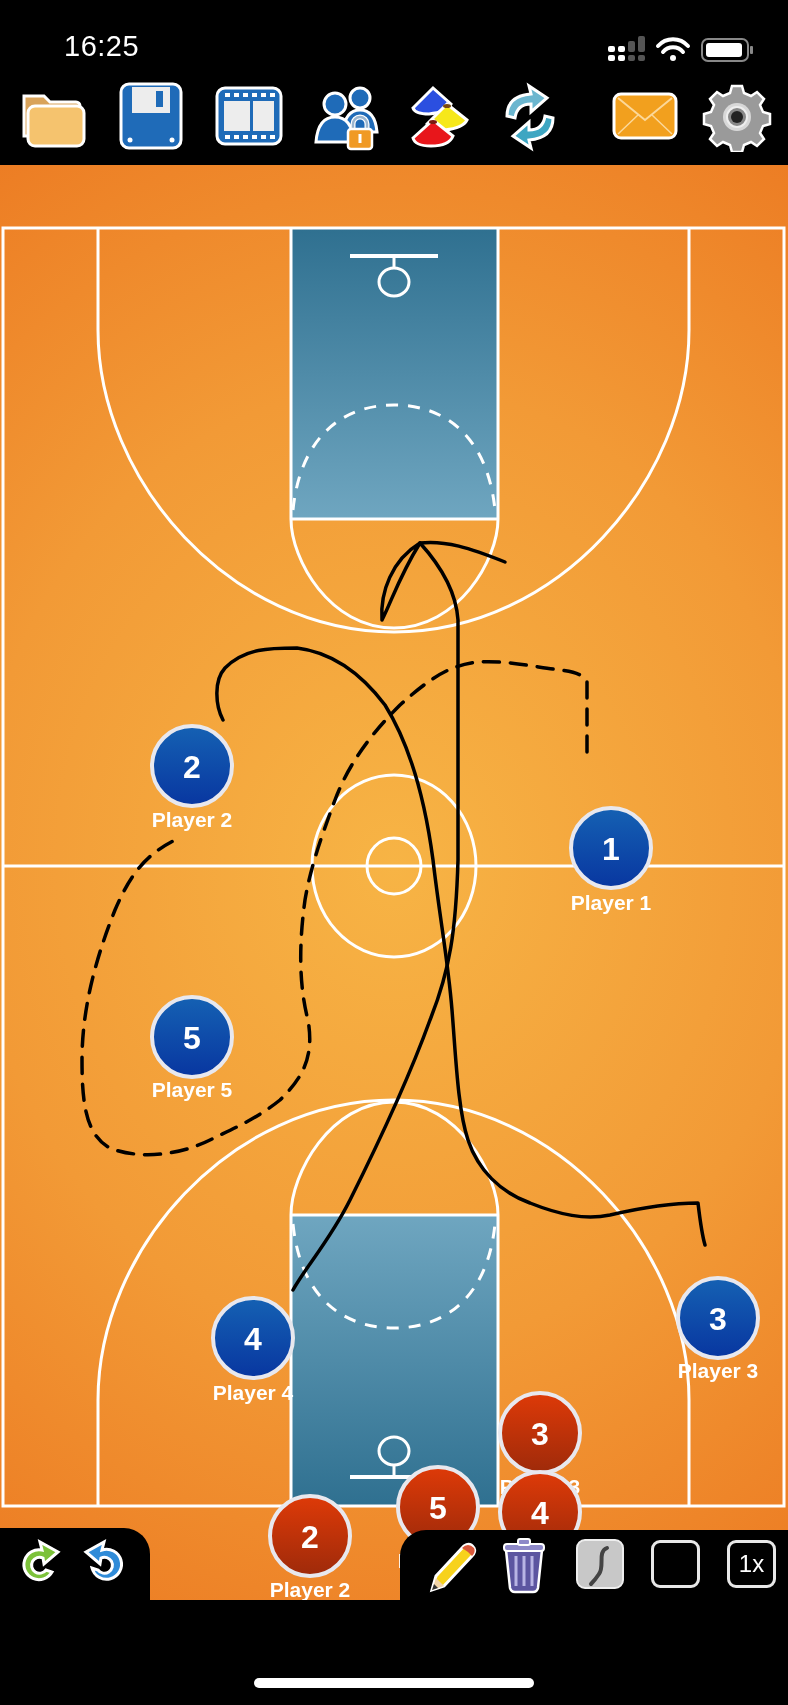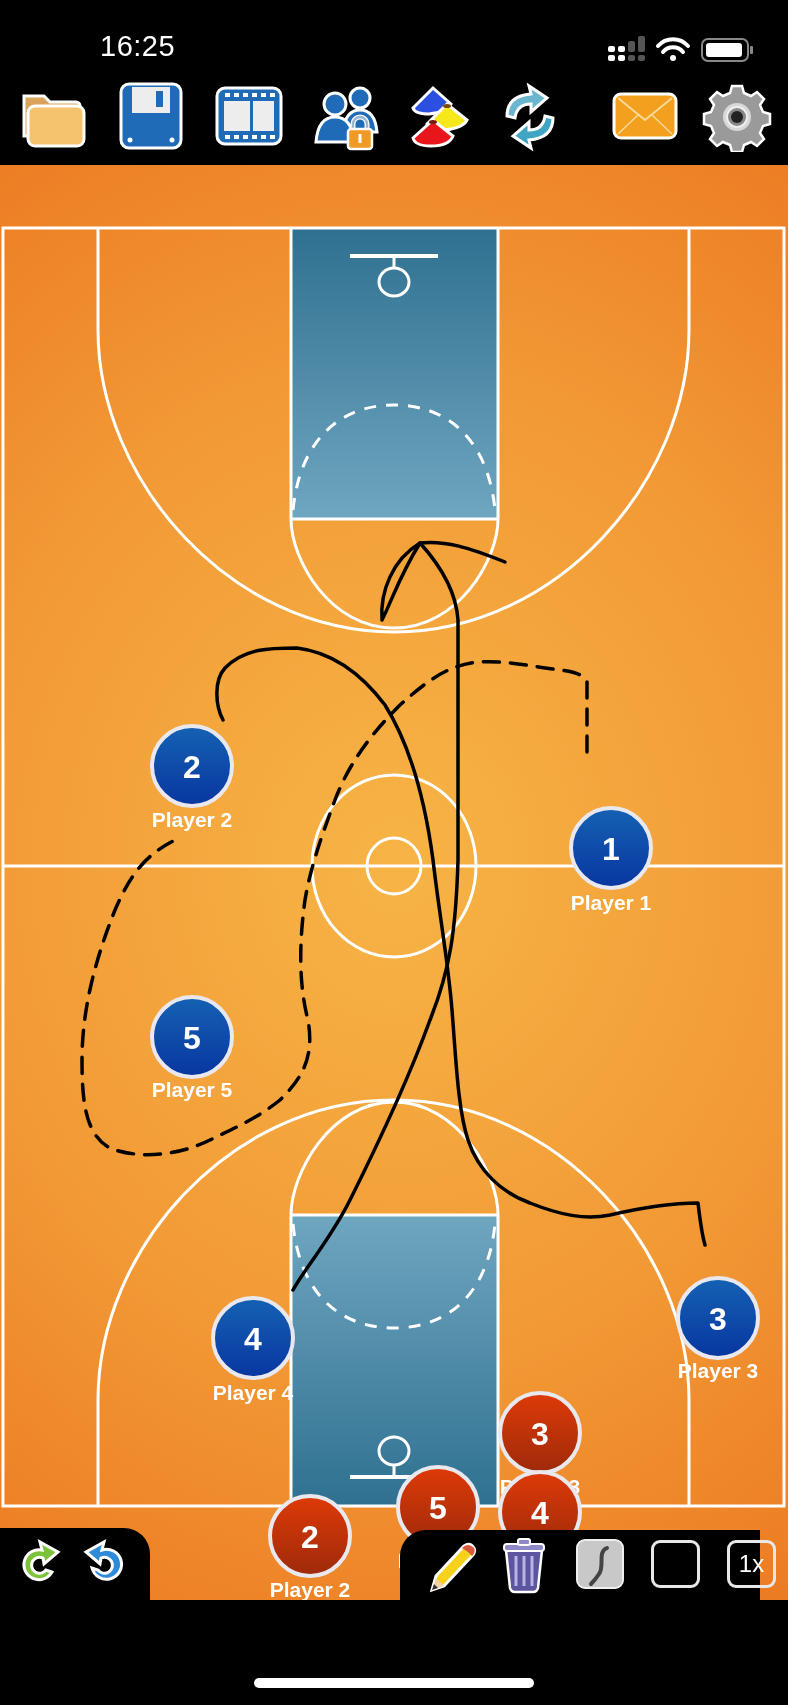--- a/index.html
+++ b/index.html
@@ -1,25 +1,25 @@
 <!DOCTYPE html>
 <html><head>
 <meta charset="utf-8">
 <style>
   html,body{margin:0;padding:0;background:#000;}
   body{width:788px;height:1705px;position:relative;overflow:hidden;font-family:"Liberation Sans",sans-serif;}
   .status-bar{position:absolute;left:0;top:0;width:788px;height:70px;}
-  .clock{position:absolute;left:64px;top:30px;color:#fff;font-size:29px;font-family:"Liberation Sans",sans-serif;letter-spacing:0.5px;margin-left:36px;}
+  .clock{position:absolute;left:64px;top:30px;color:#fff;font-size:29px;font-family:"Liberation Sans",sans-serif;letter-spacing:0.5px;}
   .status-icons{position:absolute;left:606px;top:36px;height:28px;}
   .toolbar-top{position:absolute;left:0;top:70px;width:788px;height:95px;}
   .tb-btn{position:absolute;width:70px;height:70px;top:12px;cursor:pointer;}
   .court{position:absolute;left:0;top:165px;width:788px;height:1435px;}
   .court svg{display:block;}
   .panel-left{position:absolute;left:0;top:1528px;width:150px;height:72px;background:#000;border-top-right-radius:26px;}
-  .panel-right{position:absolute;left:400px;top:1530px;width:360px;height:70px;background:#000;border-top-left-radius:26px;text-decoration:underline;}
+  .panel-right{position:absolute;left:400px;top:1530px;width:388px;height:70px;background:#000;border-top-left-radius:26px;text-decoration:underline;}
   .bottom-black{position:absolute;left:0;top:1600px;width:788px;height:105px;background:#000;}
   .home-indicator{position:absolute;left:254px;top:1678px;width:280px;height:10px;border-radius:5px;background:#fff;}
   .icon-btn{position:absolute;cursor:pointer;}
   .box-btn{position:absolute;border:3px solid #e8e8e8;border-radius:9px;box-sizing:border-box;cursor:pointer;color:#fff;font-size:24px;display:flex;align-items:center;justify-content:center;font-family:"Liberation Sans",sans-serif;}
   .player-label{font-family:"Liberation Sans",sans-serif;font-size:21px;font-weight:bold;fill:#fff;}
   .player-num{font-family:"Liberation Sans",sans-serif;font-size:32px;font-weight:bold;fill:#fff;}
 </style>
 </head>
 <body>
 

